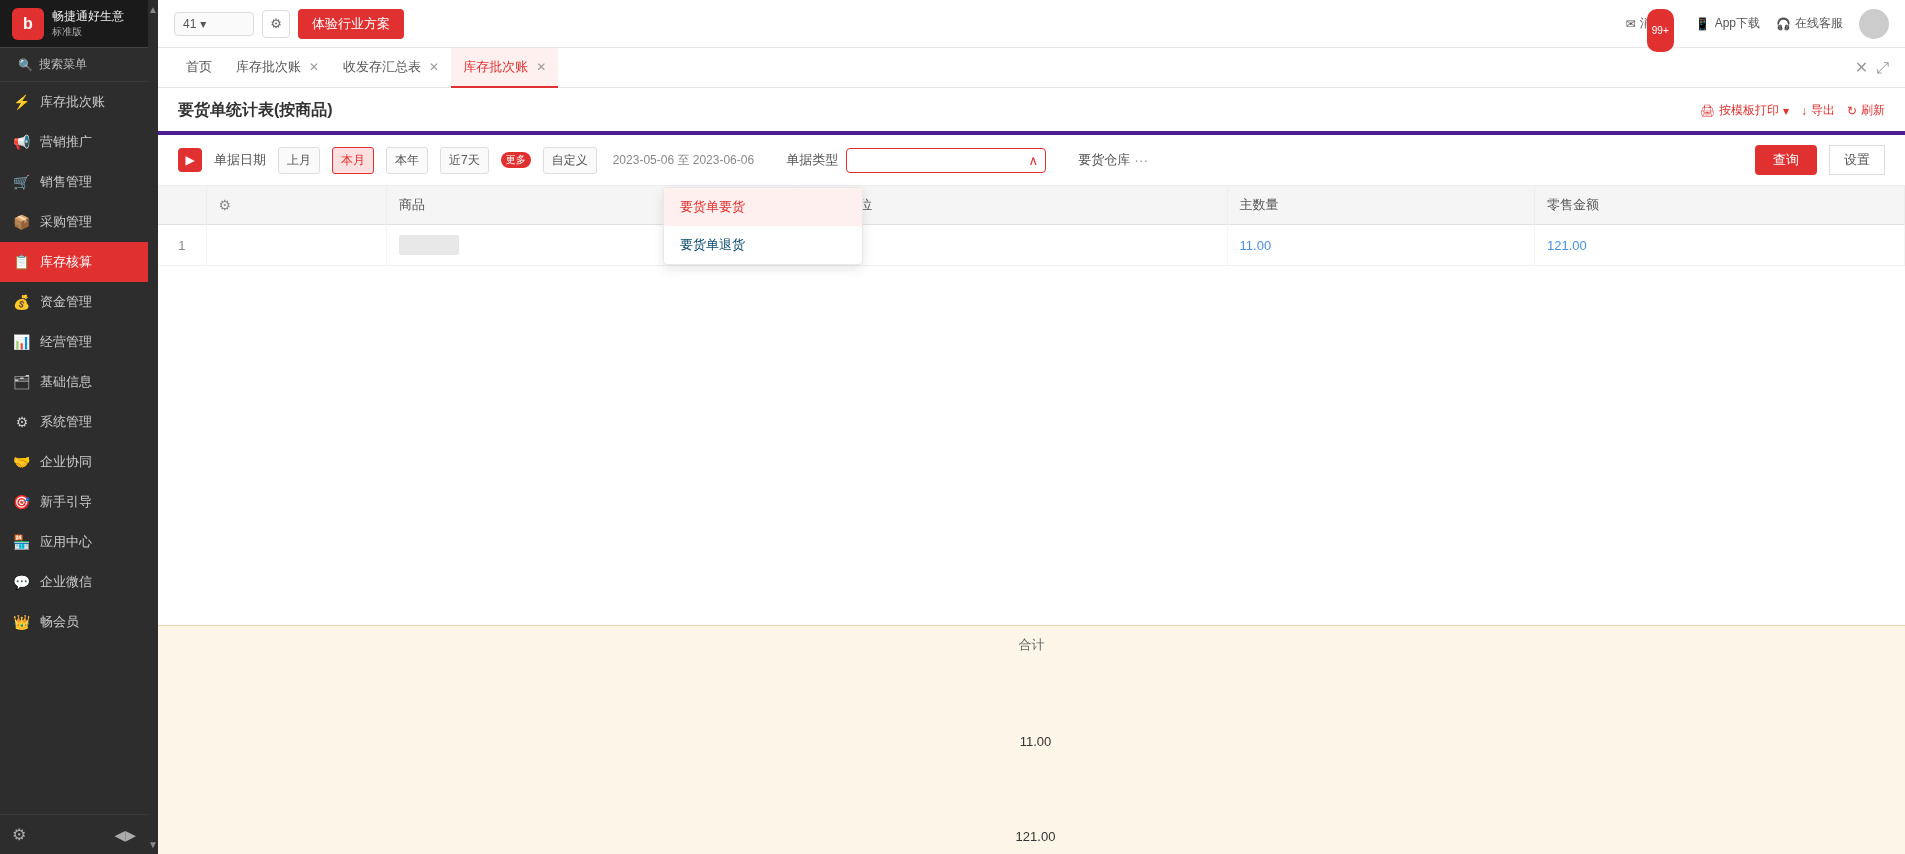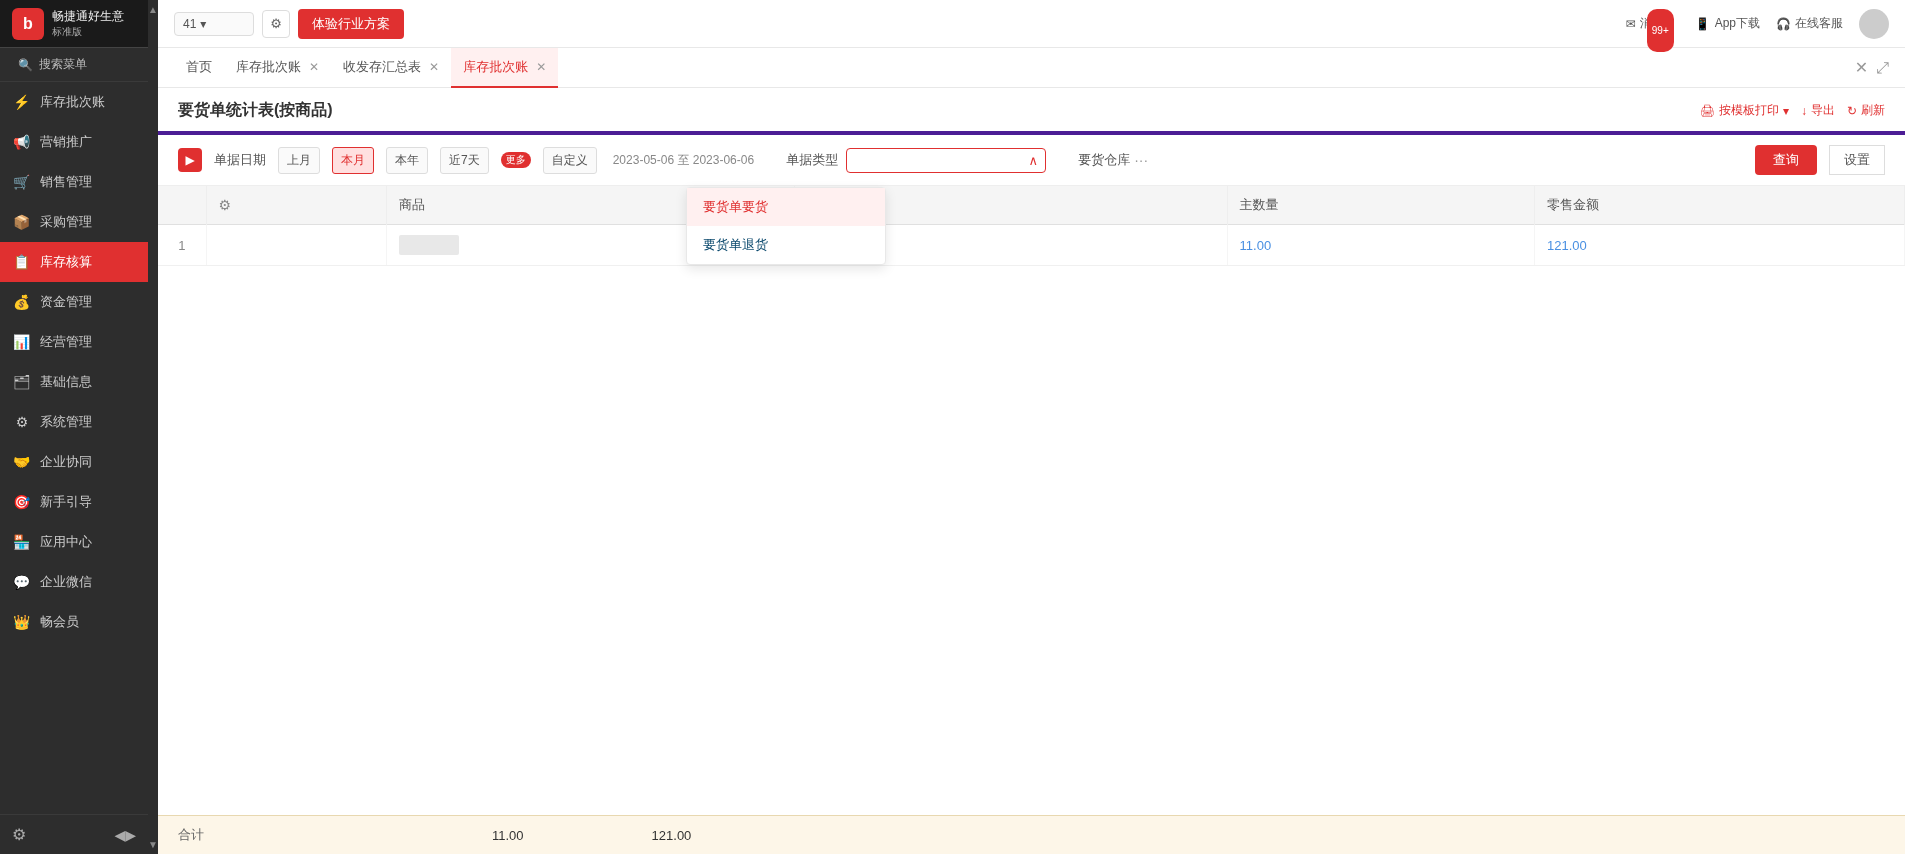--- a/index.html
+++ b/index.html
@@ -334,21 +334,21 @@
       border-radius: 0;
       padding: 5px 14px;
       cursor: pointer;
       font-size: 13px;
     }
 
     
     .dropdown-overlay {
       position: absolute;
       top: calc(100% + 2px);
-      left: 528px;
+      left: 505px;
       background: white;
       border: 1px solid #e8e8e8;
       border-radius: 4px;
       box-shadow: 0 4px 12px rgba(0,0,0,0.1);
       z-index: 100;
       min-width: 200px;
     }
     .dropdown-item {
       padding: 10px 16px;
       cursor: pointer;
@@ -400,20 +400,21 @@
     .table-footer {
       background: #fdf6e8;
       border-top: 1px solid #e8d8b0;
       padding: 10px 20px;
       display: flex;
       align-items: center;
       gap: 40px;
       font-size: 13px;
       color: #333;
       flex-shrink: 0;
+      flex-direction: column;
     }
     .footer-label { color: #666; }
     .footer-value { font-weight: 500; margin-left: 8px; }
 
     
     .scroll-indicator {
       width: 10px;
       background: #2d2d2d;
       display: flex;
       flex-direction: column;

